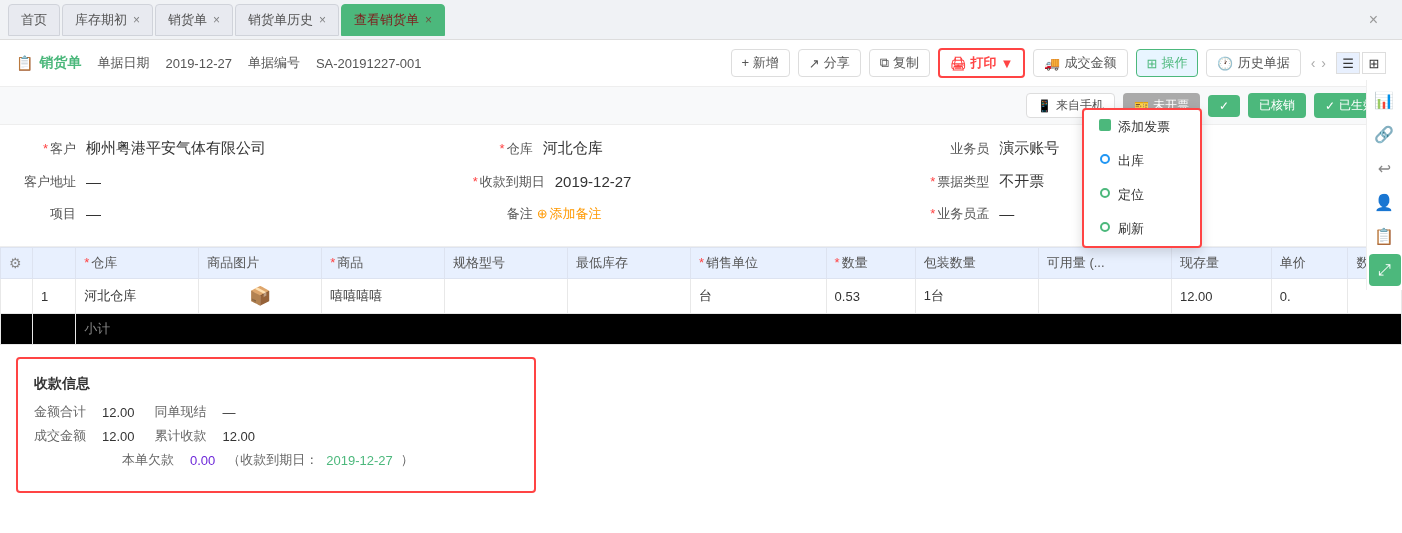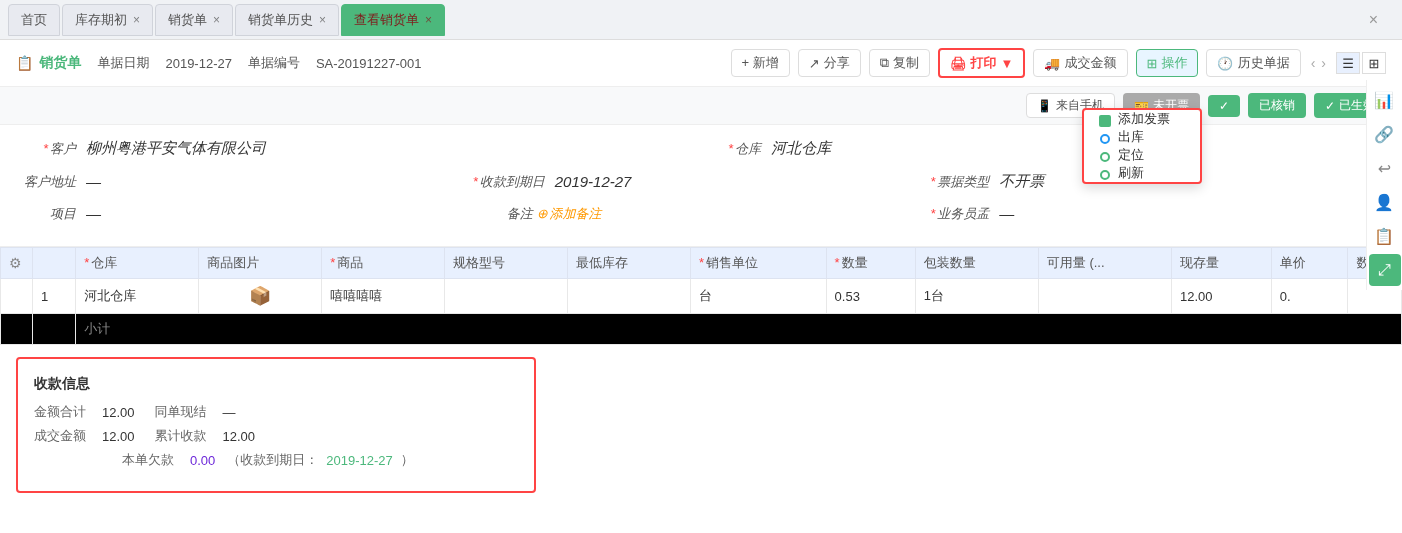--- a/index.html
+++ b/index.html
@@ -60,21 +60,21 @@
     .status-btn.unopened { background: #aaa; color: #fff; }
     .status-btn.check { background: #4cb87c; color: #fff; }
     .status-btn.sold { background: #4cb87c; color: #fff; }
     .status-btn.effective { background: #4cb87c; color: #fff; }
 
     
     .form-section {
       padding: 12px 16px; background: #fff; border-bottom: 1px solid #eee;
     }
     .form-row {
-      display: flex; align-items: center; margin-bottom: 10px; gap: 0; font-style: italic;
+      display: flex; align-items: center; margin-bottom: 10px; gap: 0;
     }
     .form-field {
       display: flex; align-items: center; flex: 1; gap: 4px; min-width: 0;
     }
     .form-label {
       color: #555; font-size: 13px; white-space: nowrap; min-width: 60px; text-align: right;
     }
     .form-label.required::before { content: '*'; color: #f44; margin-right: 2px; }
     .form-value {
       color: #333; font-size: 15px; padding: 2px 6px;
@@ -118,21 +118,21 @@
     .payment-value.red { color: #6d28d9; }
     .payment-value.green-link { color: #4cb87c; }
 
     
     .dropdown-menu {
       position: absolute; top: 68px; right: 200px; background: #fff;
       border: 2px solid #f44; border-radius: 4px; z-index: 100; min-width: 120px;
       box-shadow: 0 4px 12px rgba(0,0,0,0.15);
     }
     .dropdown-item {
-      display: flex; align-items: flex-end; gap: 6px; padding: 0 14px;
+      display: flex; align-items: flex-start; gap: 6px; padding: 8px 14px;
       cursor: pointer; font-size: 13px; color: #333;
     }
     .dropdown-icon { width: 14px; height: 14px; display: inline-flex; align-items: center; justify-content: center; }
     .icon-square { width: 12px; height: 12px; background: #4cb87c; border-radius: 2px; }
     .icon-circle { width: 10px; height: 10px; border-radius: 50%; border: 2px solid #4cb87c; }
     .icon-circle-blue { width: 10px; height: 10px; border-radius: 50%; border: 2px solid #2196f3; }
 
     
     .sidebar-right {
       position: absolute; right: 0; top: 40px; width: 36px; background: #fff;
@@ -259,20 +259,24 @@
   <div class="form-section">
 
     <div class="form-row">
       <div class="form-field">
         <span class="form-label required">客户</span>
         <span class="form-value">柳州粤港平安气体有限公司</span>
       </div>
       <div class="form-field">
         <span class="form-label required">仓库</span>
         <span class="form-value">河北仓库</span>
+      </div>
+      <div class="form-field business-right">
+        <span class="form-label">业务员</span>
+        <span class="form-value">演示账号</span>
       </div>
     </div>
 
     <div class="form-row">
       <div class="form-field">
         <span class="form-label">客户地址</span>
         <span class="form-value">—</span>
       </div>
       <div class="form-field">
         <span class="form-label required">收款到期日</span>

